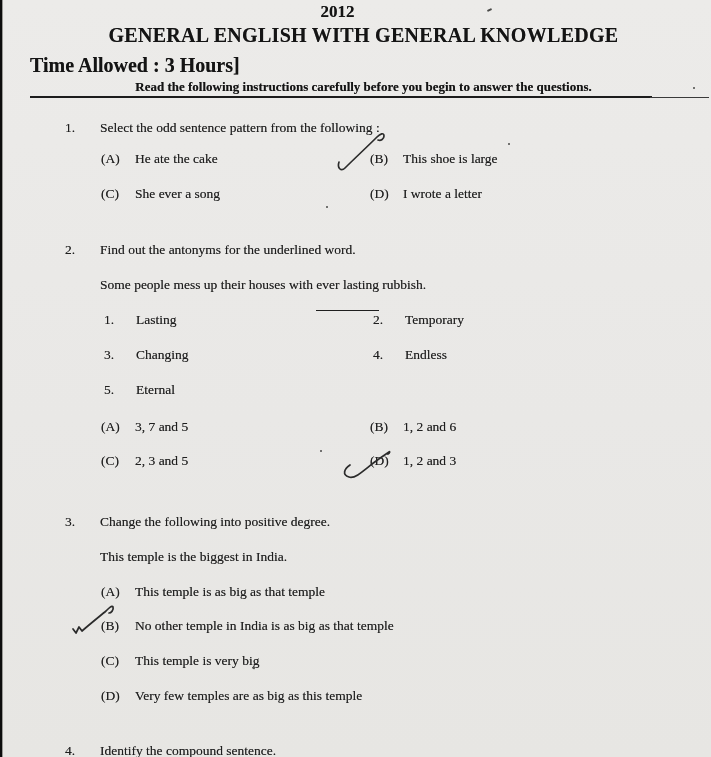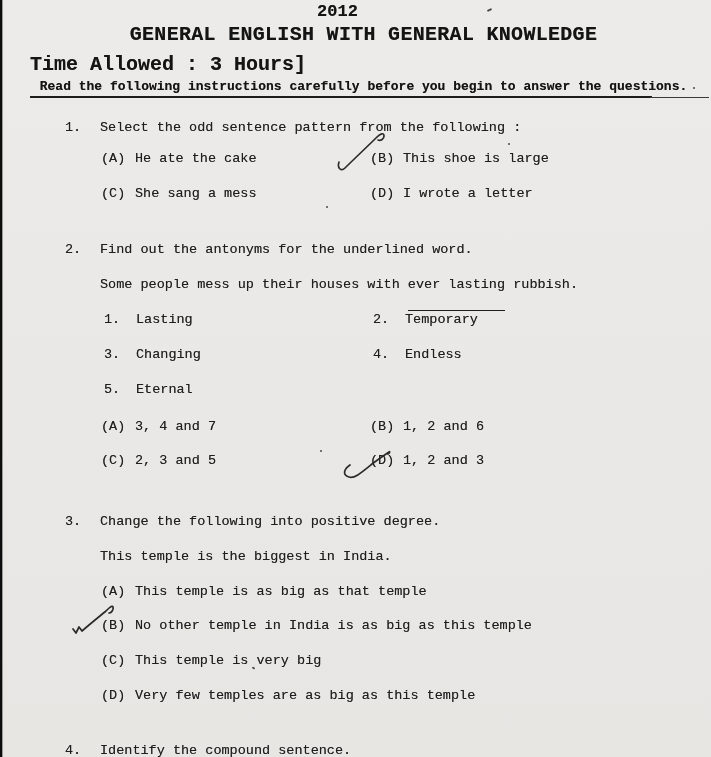--- a/index.html
+++ b/index.html
@@ -1,21 +1,21 @@
 <!DOCTYPE html>
 <html><head>
 <meta charset="utf-8">
 <style>
   html,body{margin:0;padding:0;background:#e9e8e5;}
   .page{
     position:relative;
     width:711px;height:757px;
     background:linear-gradient(180deg,#ecebe9 0%,#e9e8e6 55%,#e7e6e3 100%);
     overflow:hidden;
-    font-family:Liberation Mono, monospace;
+    font-family:Liberation Serif, serif;
     color:#1f1f1f;
   }
   .txt{position:absolute;white-space:nowrap;font-size:13.5px;line-height:18px;
        text-shadow:0 0 .3px rgba(20,20,20,.55);}
   .bold{font-weight:bold;color:#141414;}
   .center{left:16px;right:0;text-align:center;}
   .year{top:3px;left:0;right:36px;text-align:center;font-size:17px;}
   .title{top:26px;font-size:20px;letter-spacing:.3px;}
   .time{top:56px;left:30px;font-size:20px;}
   .marks{top:56px;right:64px;font-size:14px;}
@@ -46,21 +46,21 @@
   <div>
     <span class="txt" style="left:65px;top:119px">1.</span>
     <span class="txt" style="left:100px;top:119px">Select the odd sentence pattern from the following :</span>
 
     <span class="txt" style="left:101px;top:150px">(A)</span>
     <span class="txt" style="left:135px;top:150px">He ate the cake</span>
     <span class="txt" style="left:370px;top:150px">(B)</span>
     <span class="txt" style="left:403px;top:150px">This shoe is large</span>
 
     <span class="txt" style="left:101px;top:185px">(C)</span>
-    <span class="txt" style="left:135px;top:185px">She sang a mess</span>
+    <span class="txt" style="left:135px;top:185px">She ever a song</span>
     <span class="txt" style="left:370px;top:185px">(D)</span>
     <span class="txt" style="left:403px;top:185px">I wrote a letter</span>
 
     <svg class="tick" style="left:332px;top:127px" width="60" height="50" viewBox="0 0 60 50">
       <path d="M 7 35 C 5 41 9 45 13 41 C 22 32 36 19 45 10 C 48 7 52 5 52 9 C 52 12 49 14 46 13"></path>
     </svg>
   </div>
 
   <div>
     <span class="txt" style="left:65px;top:241px">2.</span>
@@ -75,21 +75,21 @@
 
     <span class="txt" style="left:104px;top:346px">3.</span>
     <span class="txt" style="left:136px;top:346px">Changing</span>
     <span class="txt" style="left:373px;top:346px">4.</span>
     <span class="txt" style="left:405px;top:346px">Endless</span>
 
     <span class="txt" style="left:104px;top:381px">5.</span>
     <span class="txt" style="left:136px;top:381px">Eternal</span>
 
     <span class="txt" style="left:101px;top:418px">(A)</span>
-    <span class="txt" style="left:135px;top:418px">3, 4 and 7</span>
+    <span class="txt" style="left:135px;top:418px">3, 7 and 5</span>
     <span class="txt" style="left:370px;top:418px">(B)</span>
     <span class="txt" style="left:403px;top:418px">1, 2 and 6</span>
 
     <span class="txt" style="left:101px;top:452px">(C)</span>
     <span class="txt" style="left:135px;top:452px">2, 3 and 5</span>
     <span class="txt" style="left:370px;top:452px">(D)</span>
     <span class="txt" style="left:403px;top:452px">1, 2 and 3</span>
 
     <svg class="tick" style="left:340px;top:445px" width="55" height="40" viewBox="0 0 55 40">
       <path d="M 10 20 C 4 24 2 30 9 32 C 14 34 21 28 32 19 C 40 13 46 9 49 7 C 50 6 50 8 48 9"></path>
@@ -98,21 +98,21 @@
 
   <div>
     <span class="txt" style="left:65px;top:513px">3.</span>
     <span class="txt" style="left:100px;top:513px">Change the following into positive degree.</span>
     <span class="txt" style="left:100px;top:548px">This temple is the biggest in India.</span>
 
     <span class="txt" style="left:101px;top:583px">(A)</span>
     <span class="txt" style="left:135px;top:583px">This temple is as big as that temple</span>
 
     <span class="txt" style="left:101px;top:617px">(B)</span>
-    <span class="txt" style="left:135px;top:617px">No other temple in India is as big as this temple</span>
+    <span class="txt" style="left:135px;top:617px">No other temple in India is as big as that temple</span>
 
     <span class="txt" style="left:101px;top:652px">(C)</span>
     <span class="txt" style="left:135px;top:652px">This temple is very big</span>
 
     <span class="txt" style="left:101px;top:687px">(D)</span>
     <span class="txt" style="left:135px;top:687px">Very few temples are as big as this temple</span>
 
     <svg class="tick" style="left:68px;top:601px" width="50" height="38" viewBox="0 0 50 38">
       <path d="M 5 28 L 8 32 L 11 26 L 14 30 C 22 23 32 15 38 10 C 41 7 44 4 45 6 C 46 9 43 12 41 12"></path>
     </svg>

